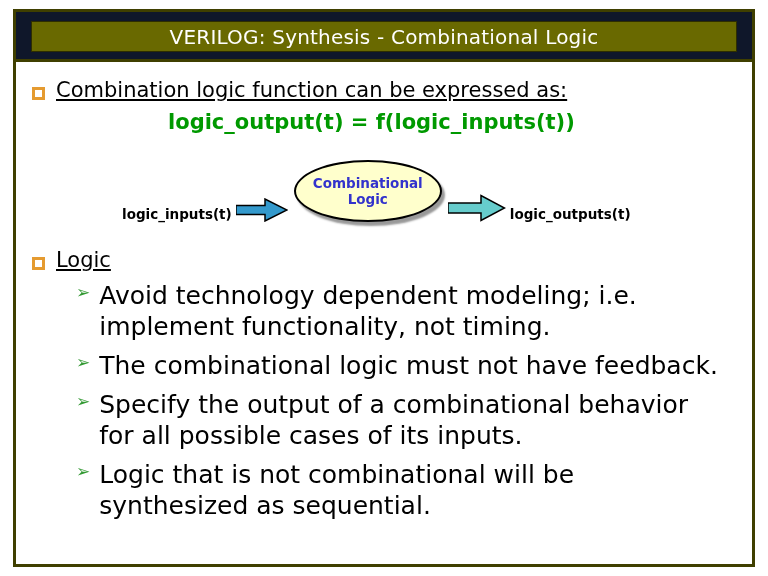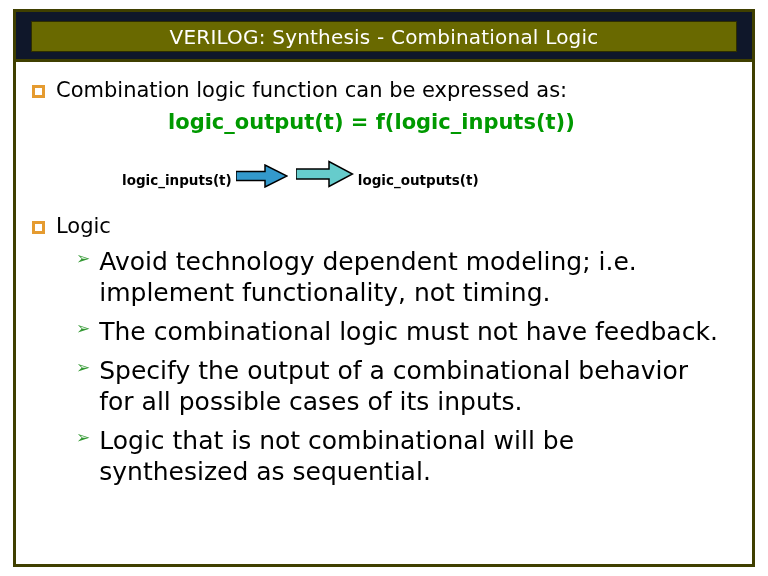--- a/index.html
+++ b/index.html
@@ -5,21 +5,21 @@
   * { margin:0; padding:0; box-sizing:border-box; }
   html,body { width:768px; height:576px; background:#ffffff;
               font-family:"DejaVu Sans","Liberation Sans",sans-serif; color:#000; overflow:hidden; }
   .slide { position:absolute; left:13px; top:9px; width:742px; height:558px;
            border:3px solid #3f3f00; display:flex; flex-direction:column; background:#0f172a; }
   .title-area { padding:9px 15px 7px; }
   .title-bar { height:31px; background:#696900; border:1px solid #2e2e00;
                display:flex; align-items:center; justify-content:center; }
   .title-bar span { color:#ffffff; font-size:20px; letter-spacing:0.2px; }
   .content { flex:1; border-top:3px solid #3f3f00; padding:16px 14px 10px 14px; background:#fff; }
-  .bullet-row { display:flex; align-items:flex-start; }
+  .bullet-row { display:flex; align-items:center;text-decoration:underline; }
   .sq { flex:0 0 auto; width:13px; height:13px; border:3px solid #e59b30; margin:7px 11px 0 2px; background:#fff; }
   .bullet-text { font-size:21px; }
   .formula { font-size:21px; font-weight:bold; color:#009900; margin:8px 0 0 138px; }
   .diagram { display:flex; align-items:flex-end; margin:26px 0 0 92px; }
   .dlabel { font-size:13.5px; font-weight:bold; white-space:nowrap; }
   .arrow-svg { display:block; margin:0 4px; flex:0 0 auto; }
   .ellipse { width:148px; height:62px; border:2px solid #000; border-radius:50%;
              background:#ffffcc; box-shadow:3px 4px 2px #999;
              display:flex; flex-direction:column; align-items:center; justify-content:center; margin:0 2px; }
   .ellipse span { font-size:13.5px; font-weight:bold; color:#3333cc; line-height:1.2; }
@@ -47,20 +47,24 @@
       <span class="bullet-text">Combination logic function can be expressed as:</span>
     </div>
 
     <div class="formula">logic_output(t) = f(logic_inputs(t))</div>
 
     <div class="diagram">
       <span class="dlabel">logic_inputs(t)</span>
       <svg class="arrow-svg" width="52" height="24" viewBox="0 0 52 24">
         <polygon points="0,7.5 29,7.5 29,1 51,12 29,23 29,16.5 0,16.5" stroke="#000000" stroke-width="1.5" fill="#3399cc"></polygon>
       </svg>
+      <div class="ellipse">
+        <span>Combinational</span>
+        <span>Logic</span>
+      </div>
       <svg class="arrow-svg" width="58" height="28" viewBox="0 0 58 28">
         <polygon points="0,9 33,9 33,1.5 56.5,14 33,26.5 33,19 0,19" stroke="#000000" stroke-width="1.5" fill="#66cccc"></polygon>
       </svg>
       <span class="dlabel">logic_outputs(t)</span>
     </div>
 
     <div class="bullet-row rules-row">
       <span class="sq"></span>
       <span class="bullet-text">Logic</span>
     </div>

